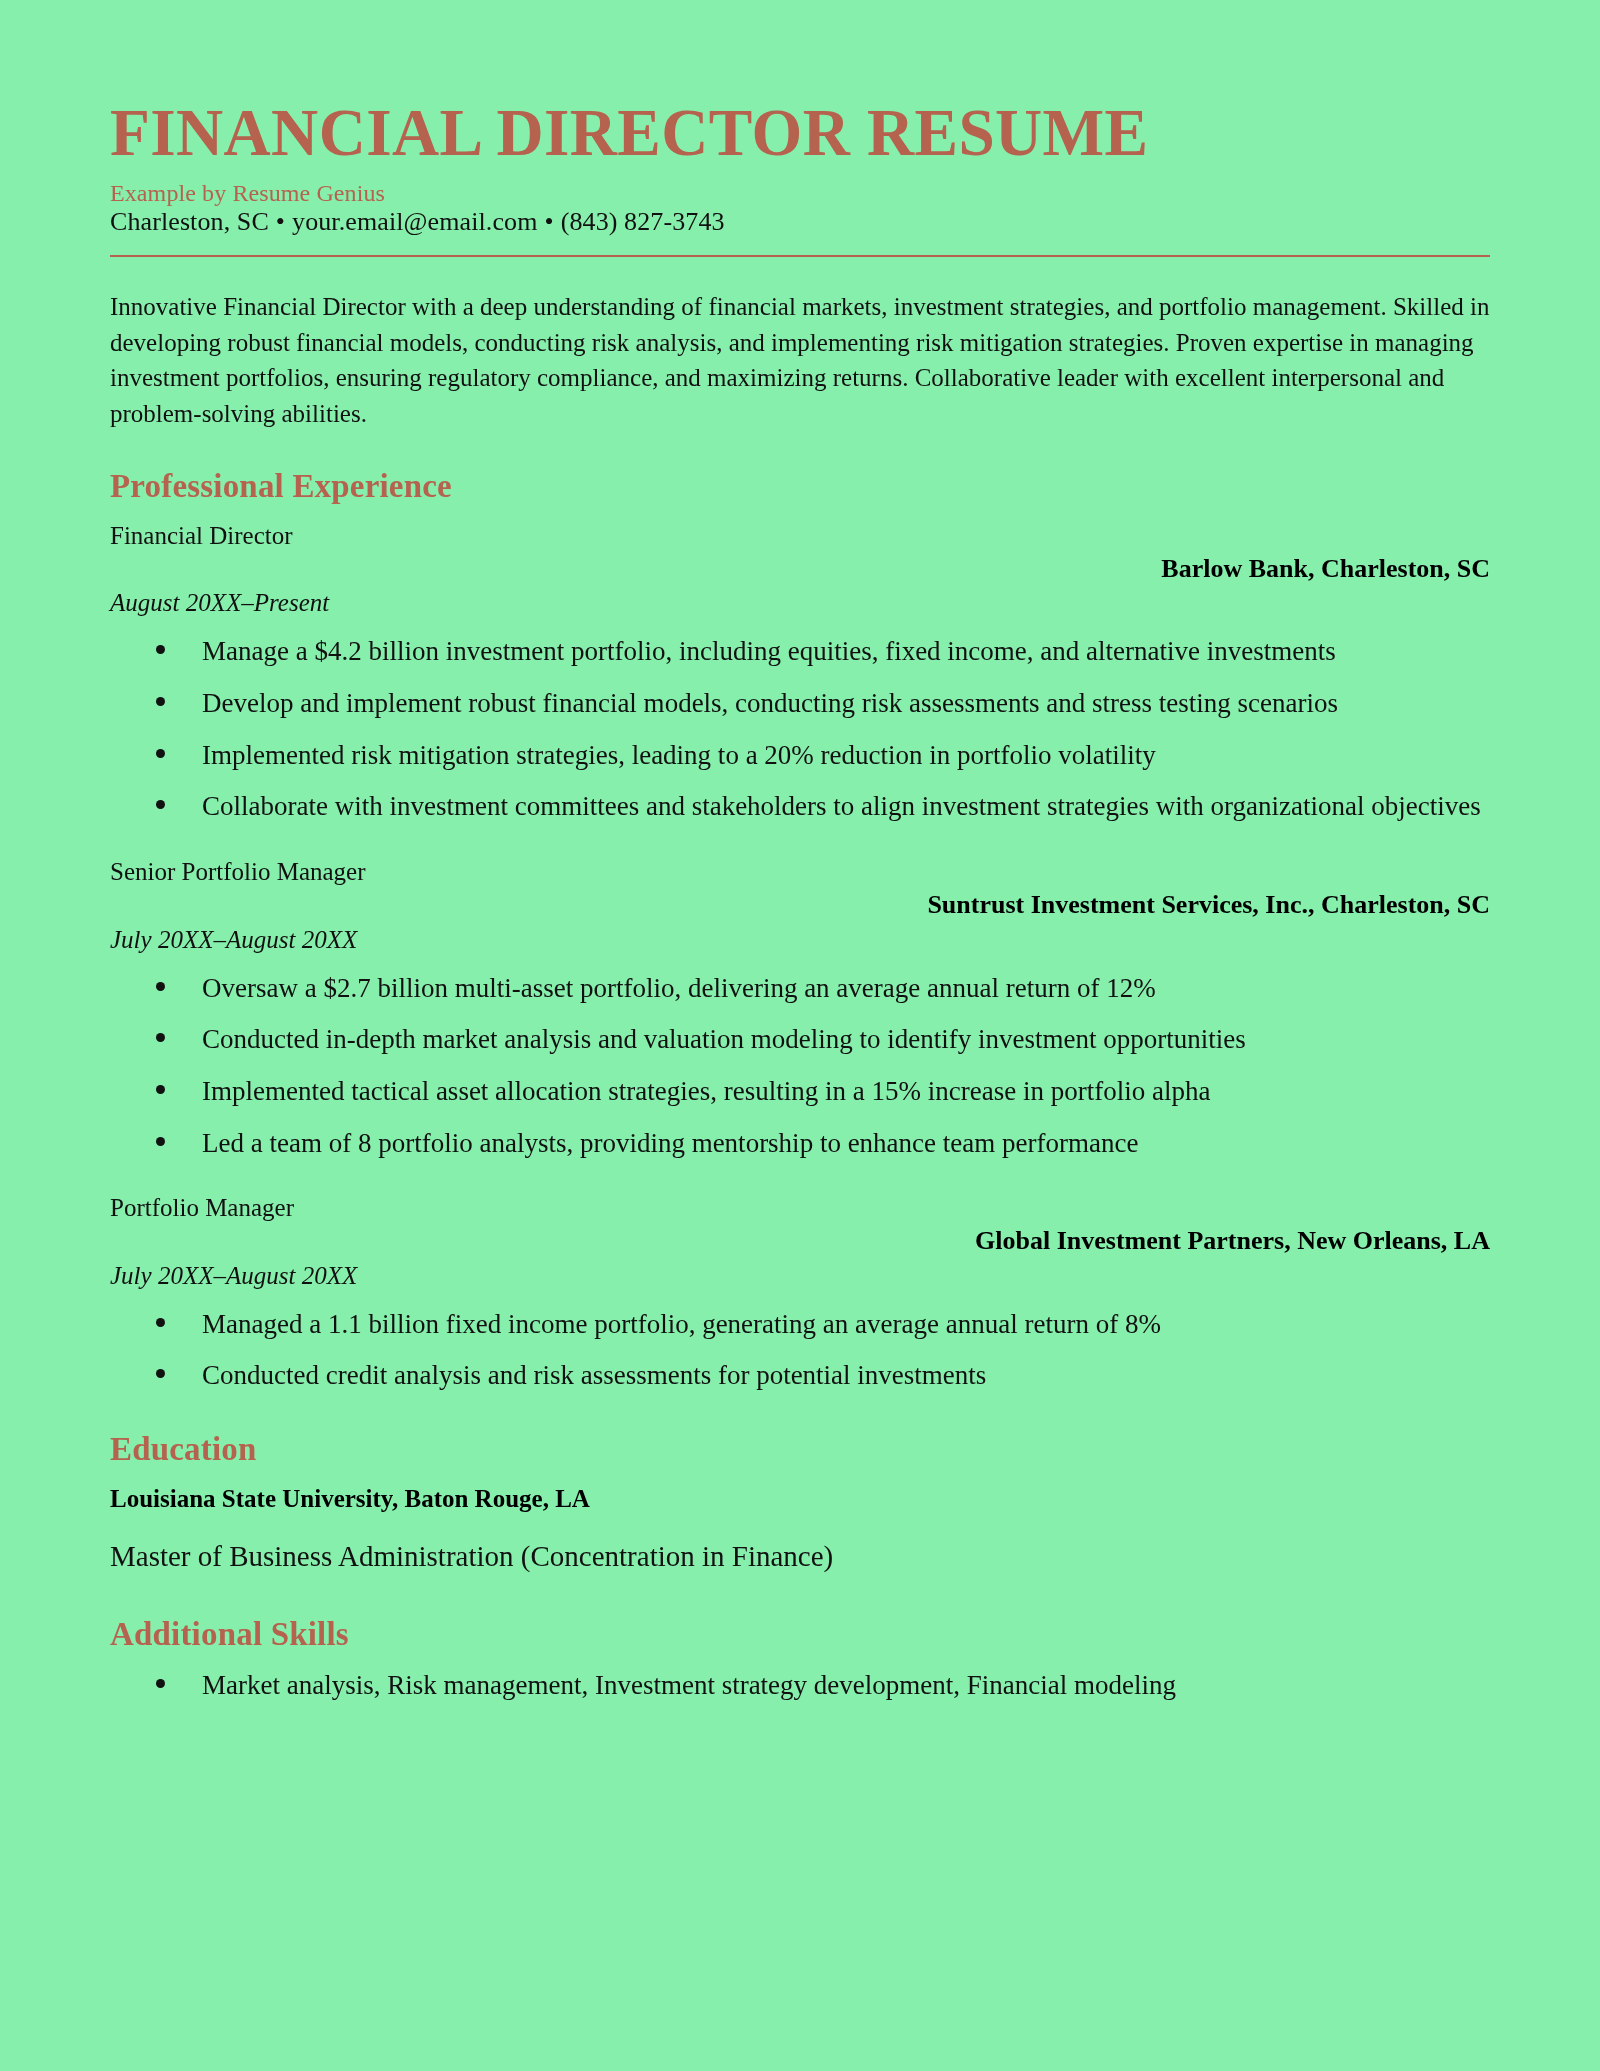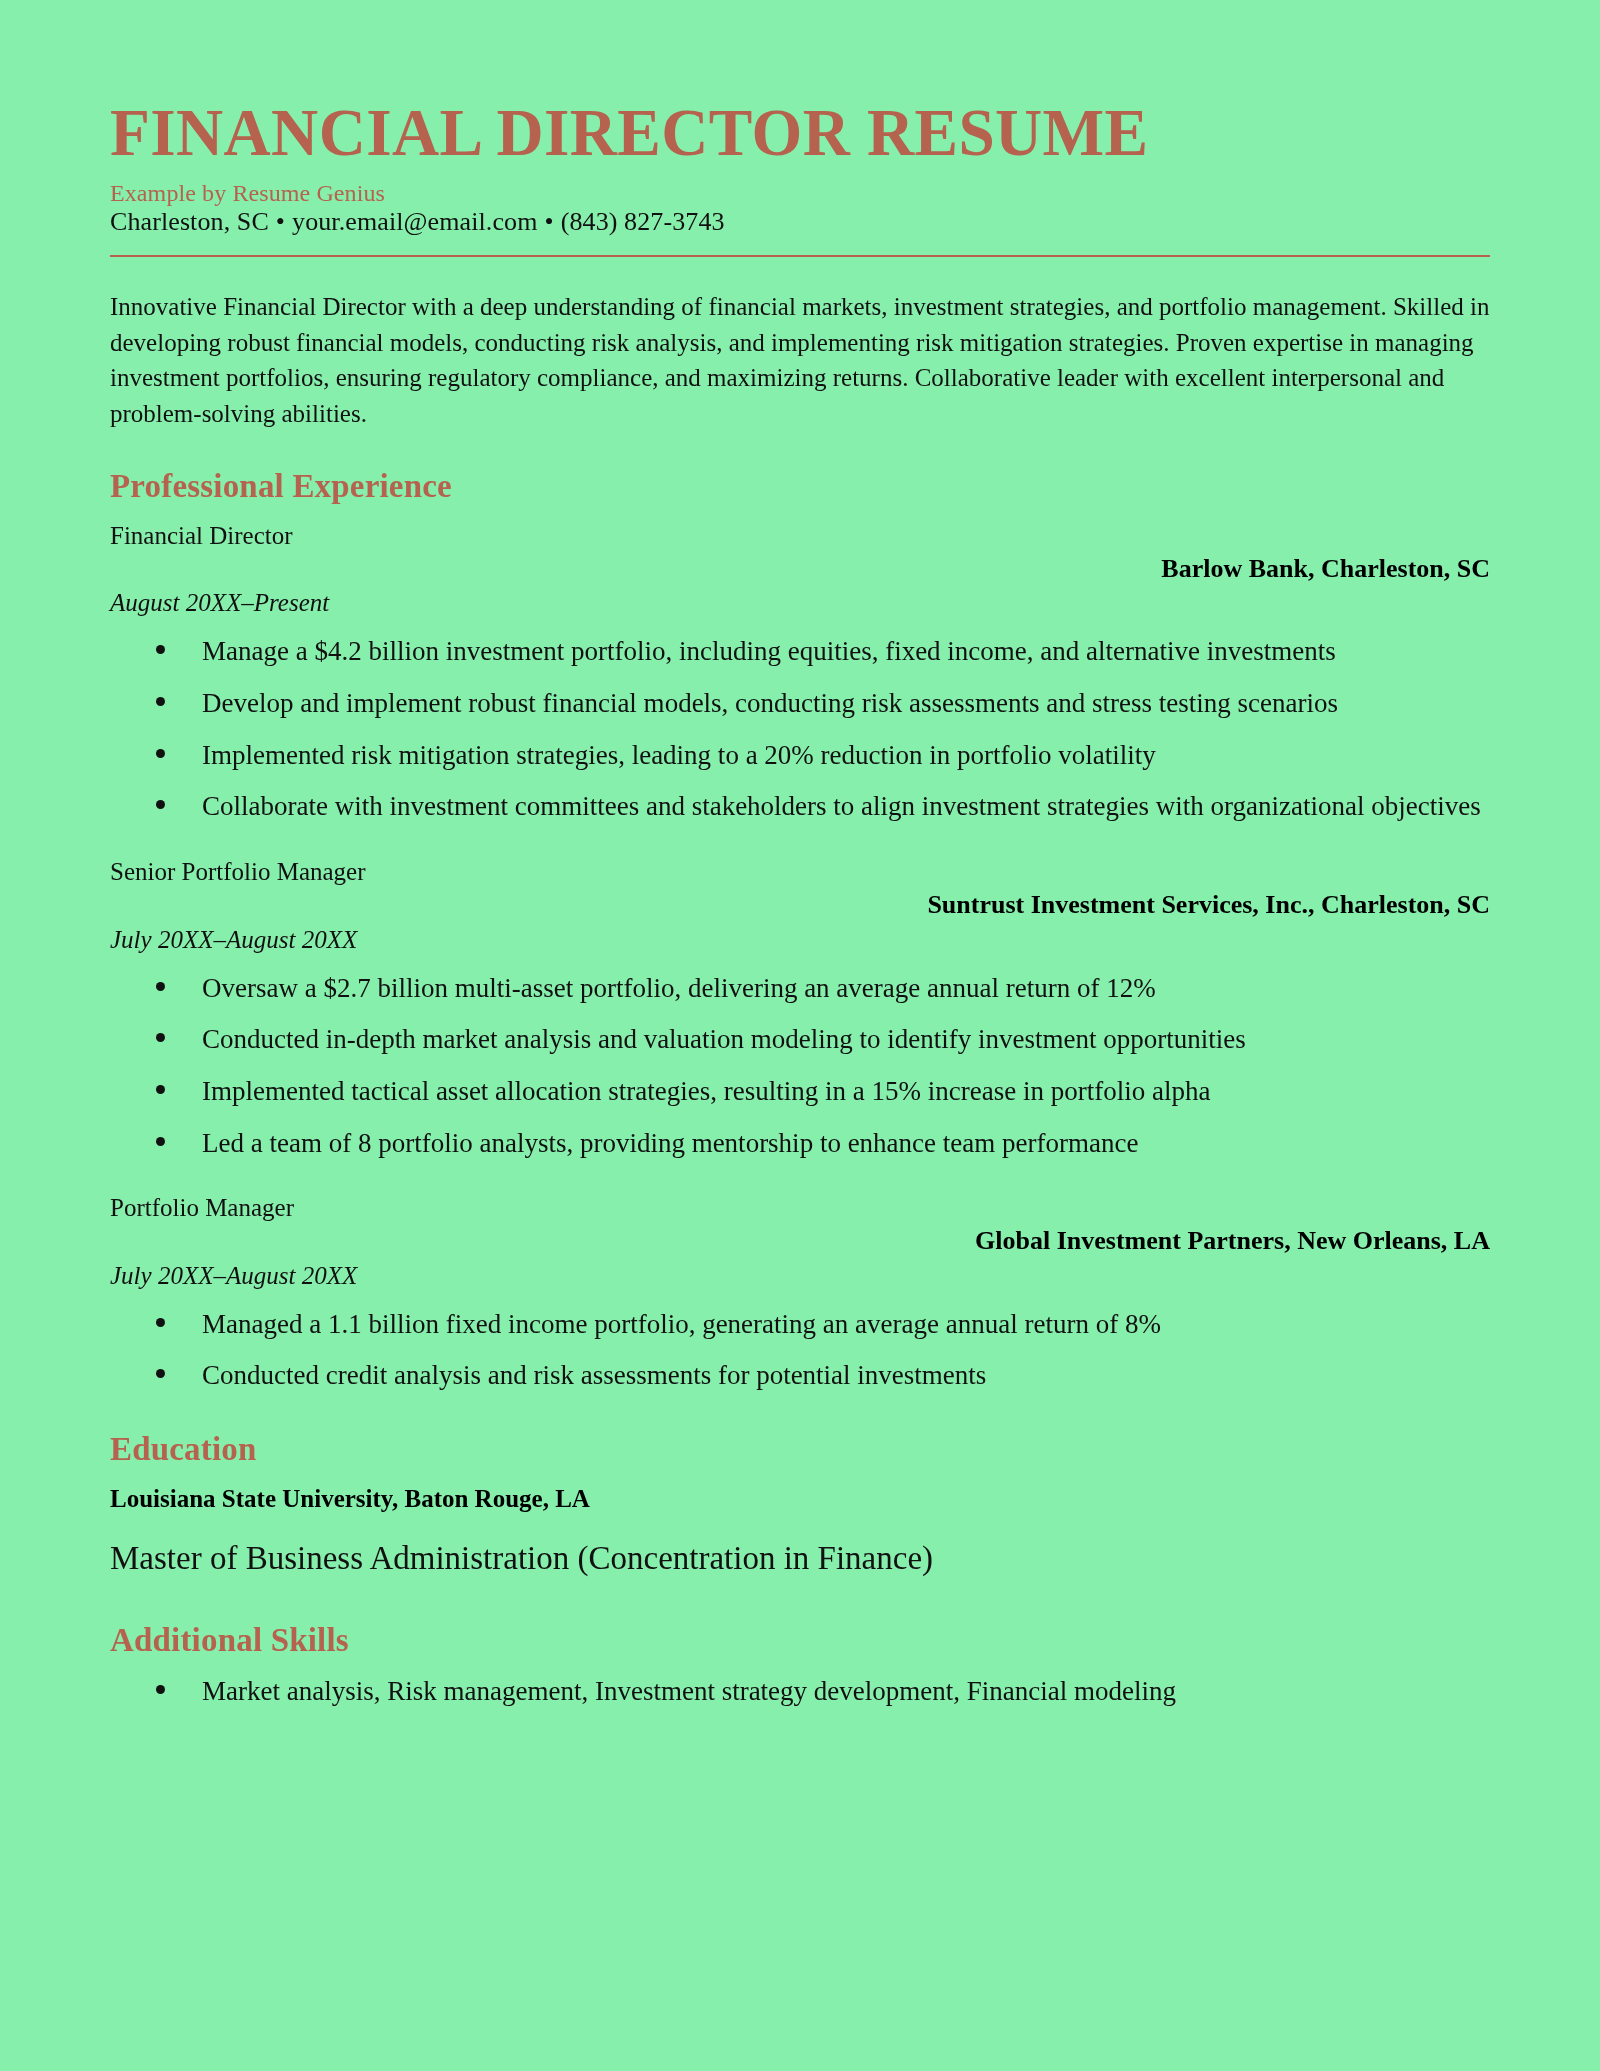--- a/index.html
+++ b/index.html
@@ -143,21 +143,21 @@
     line-height: 1.32;
     color: #000000;
   }
   .edu-date {
     font-size: 25px;
     font-style: italic;
     line-height: 1.32;
     color: #111111;
   }
   .edu-degree {
-    font-size: 33px;
+    font-size: 29px;
     line-height: 1.32;
     color: #111111;
     margin-top: 22px;
   }
 
   .skills-section {
     margin-top: 40px;
   }
 </style>
 </head>

